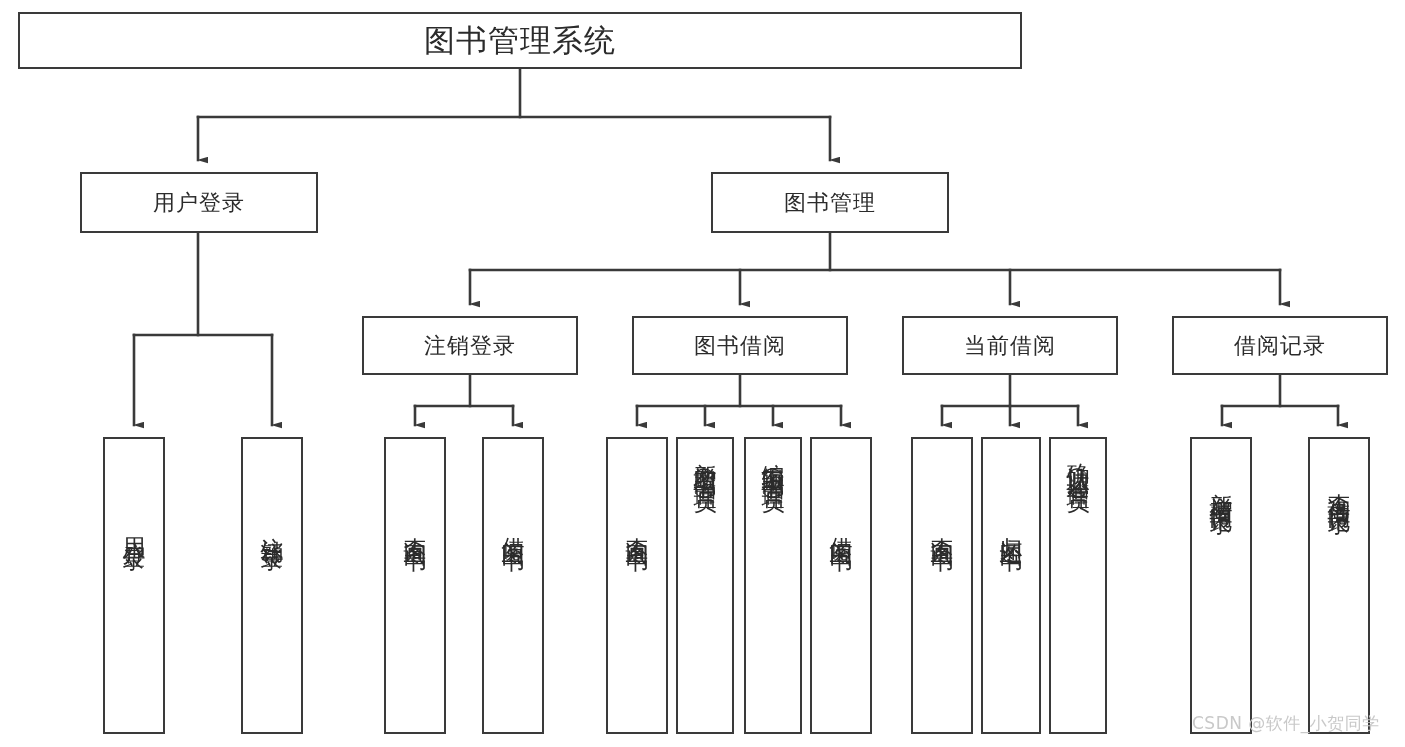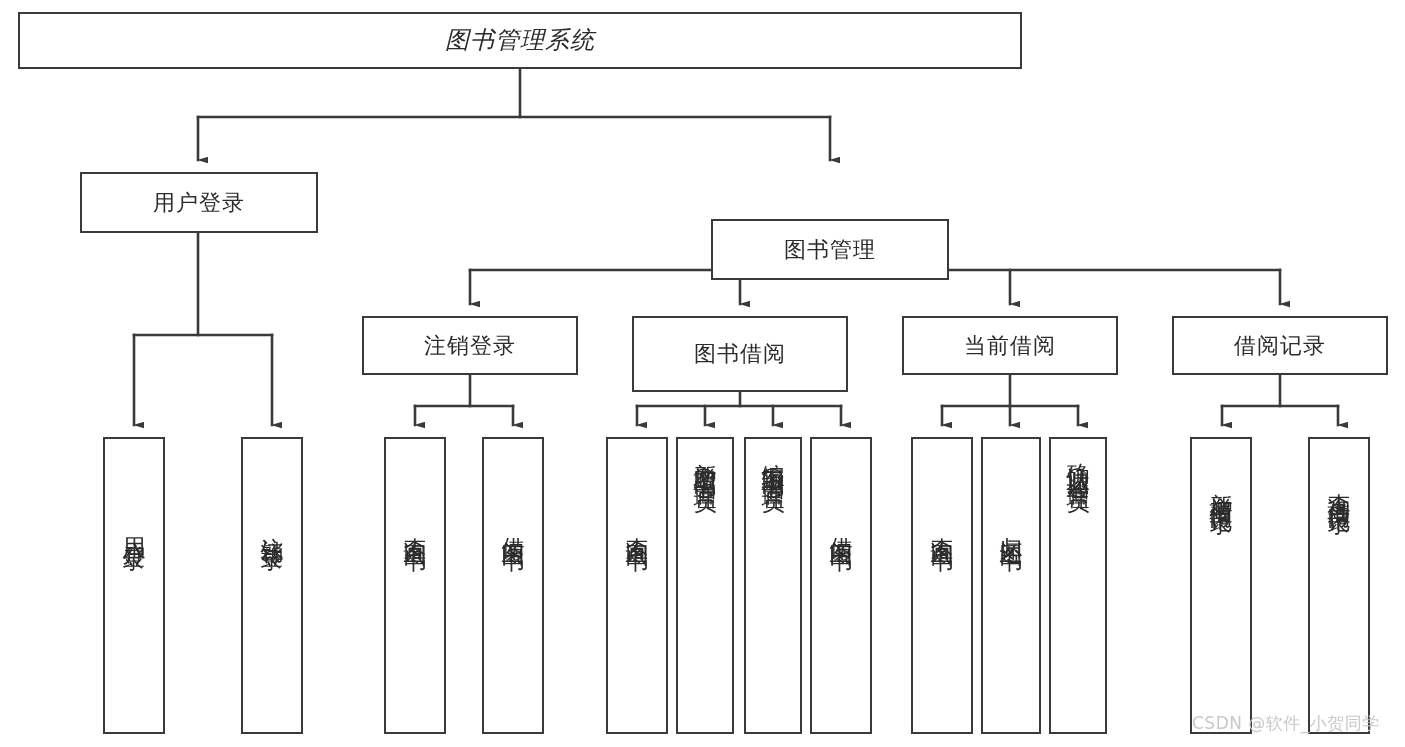--- a/index.html
+++ b/index.html
@@ -21,21 +21,21 @@
     justify-content:center;
     color:#2b2b2b;
   }
   .node .lbl{
     font-size:22px;
     line-height:1.05;
     letter-spacing:1px;
     white-space:nowrap;
   }
   
-  .node.root .lbl{font-size:24px;font-style:italic;}
+  .node.root .lbl{font-size:31px;}
 
   
   .node.vert{
     align-items:flex-start;
     justify-content:center;
     border-width:2.5px;
   }
   .node.vert .lbl{
     writing-mode:vertical-rl;
     text-orientation:upright;
@@ -111,29 +111,29 @@
   </svg>
 
   <div class="node root" style="left:18px;top:12px;width:1004px;height:57px;">
     <span class="lbl">图书管理系统</span>
   </div>
 
   <div class="node" style="left:80px;top:172px;width:238px;height:61px;">
     <span class="lbl">用户登录</span>
   </div>
 
-  <div class="node" style="left:711px;top:172px;width:238px;height:61px;margin-top:47px;">
+  <div class="node" style="left:711px;top:172px;width:238px;height:61px;">
     <span class="lbl">图书管理</span>
   </div>
 
   <div class="node" style="left:362px;top:316px;width:216px;height:59px;">
     <span class="lbl">注销登录</span>
   </div>
 
-  <div class="node" style="left:632px;top:316px;width:216px;height:76px;text-align:right;">
+  <div class="node" style="left:632px;top:316px;width:216px;height:59px;text-align:right;">
     <span class="lbl">图书借阅</span>
   </div>
 
   <div class="node" style="left:1172px;top:316px;width:216px;height:59px;">
     <span class="lbl">借阅记录</span>
   </div>
 
   <div class="node" style="left:902px;top:316px;width:216px;height:59px;">
     <span class="lbl">当前借阅</span>
   </div>

